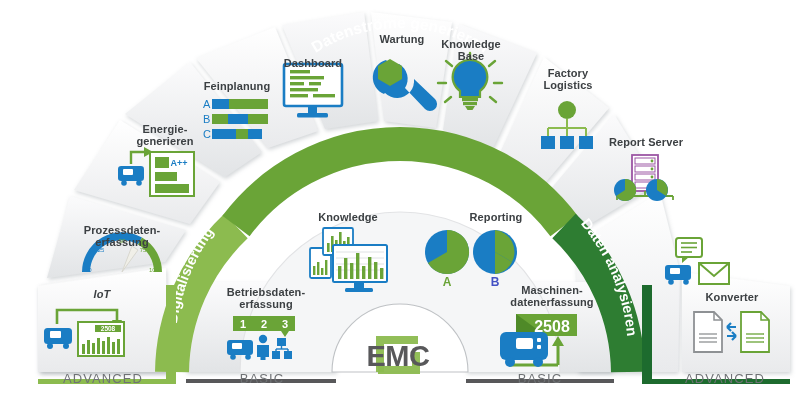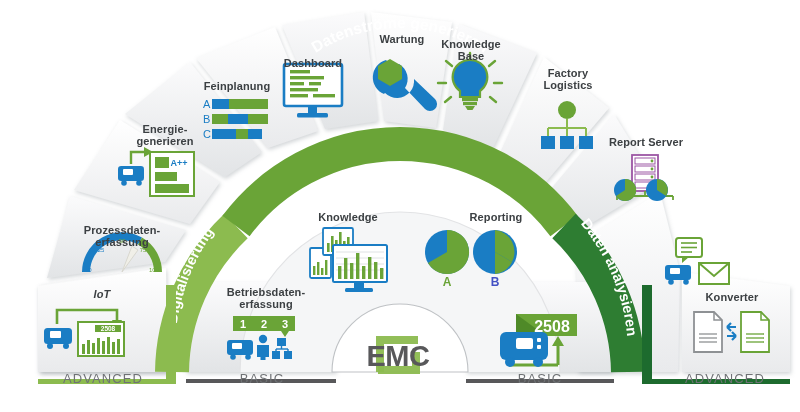--- a/index.html
+++ b/index.html
@@ -384,19 +384,21 @@
   <div class="lbl" style="left:528px;top:67px;width:80px;">Factory
 Logistics</div>
   <div class="lbl" style="left:434px;top:38px;width:74px;">Knowledge
 Base</div>
   <div class="lbl" style="left:600px;top:136px;width:92px;">Report Server</div>
   <div class="lbl" style="left:692px;top:291px;width:80px;">Konverter</div>
   <div class="lbl" style="left:212px;top:286px;width:108px;">Betriebsdaten-
 erfassung</div>
   <div class="lbl" style="left:308px;top:211px;width:80px;">Knowledge</div>
   <div class="lbl" style="left:456px;top:211px;width:80px;">Reporting</div>
+  <div class="lbl" style="left:496px;top:284px;width:112px;">Maschinen-
+datenerfassung</div>
 
   <div class="tier" style="left:38px;top:371px;width:130px;">ADVANCED</div>
   <div class="tier" style="left:188px;top:371px;width:148px;">BASIC</div>
   <div class="tier" style="left:466px;top:371px;width:148px;">BASIC</div>
   <div class="tier" style="left:660px;top:371px;width:130px;">ADVANCED</div>
 
 </div>
 
 </body></html>

